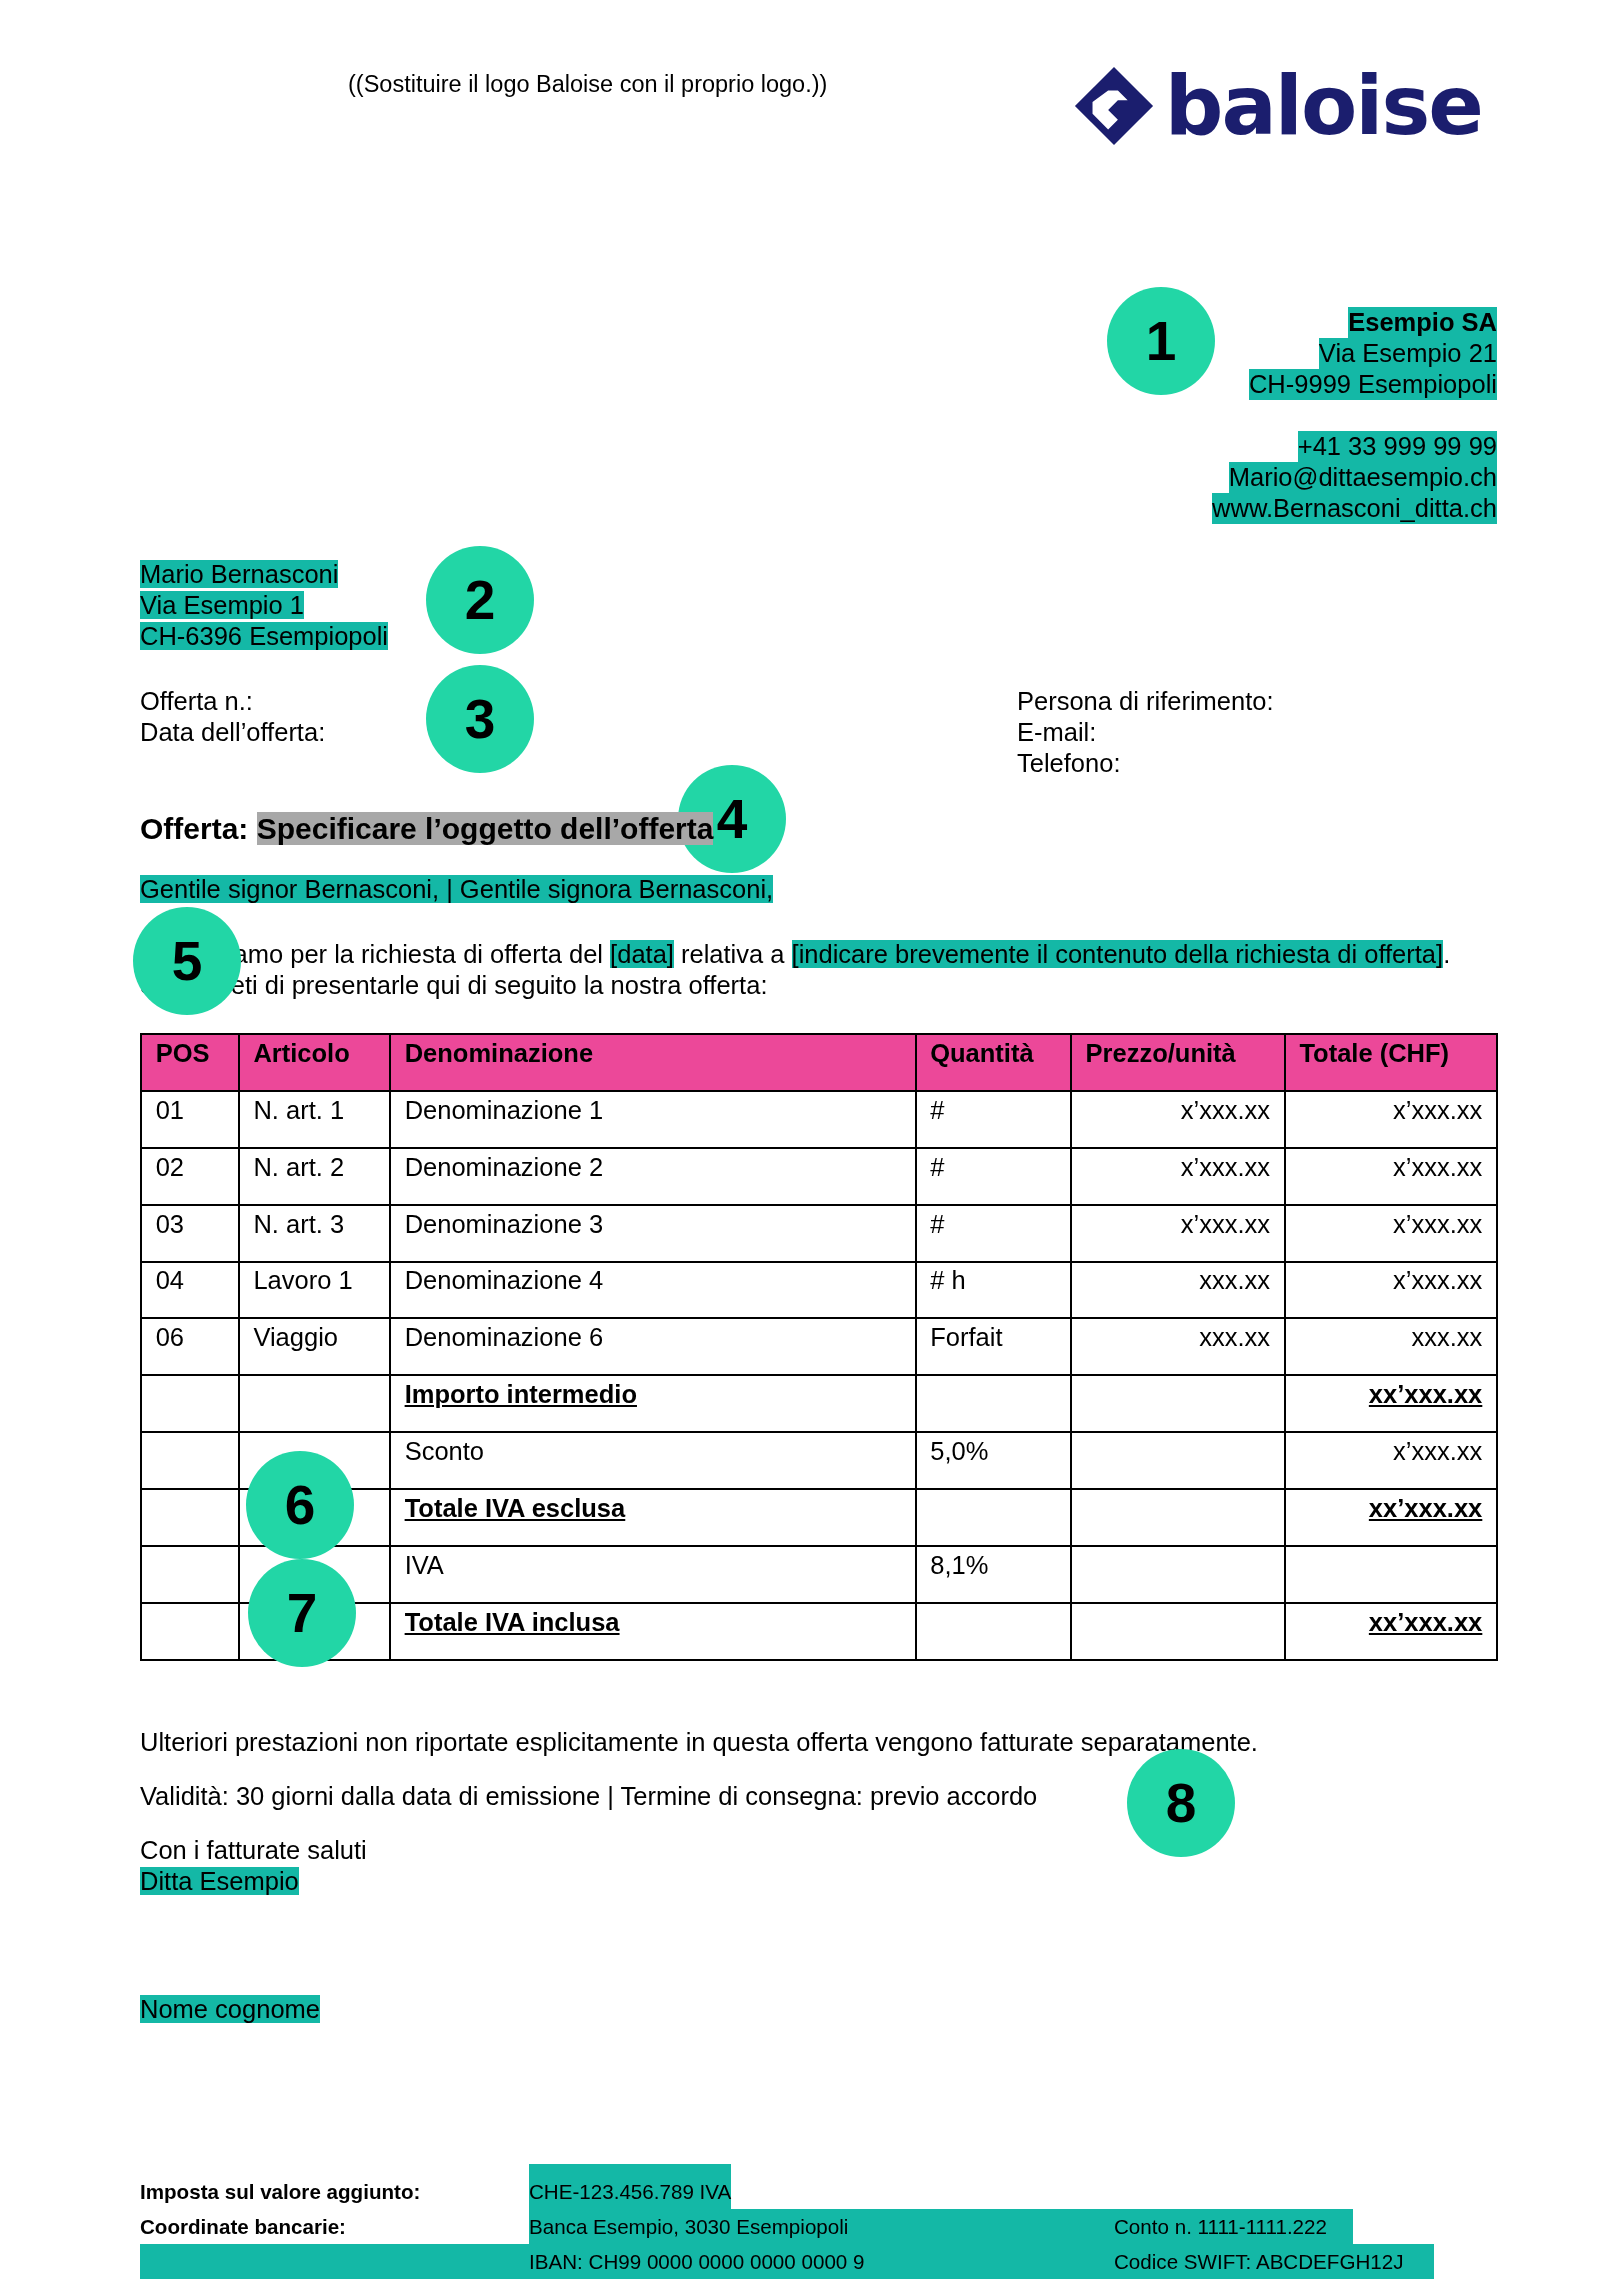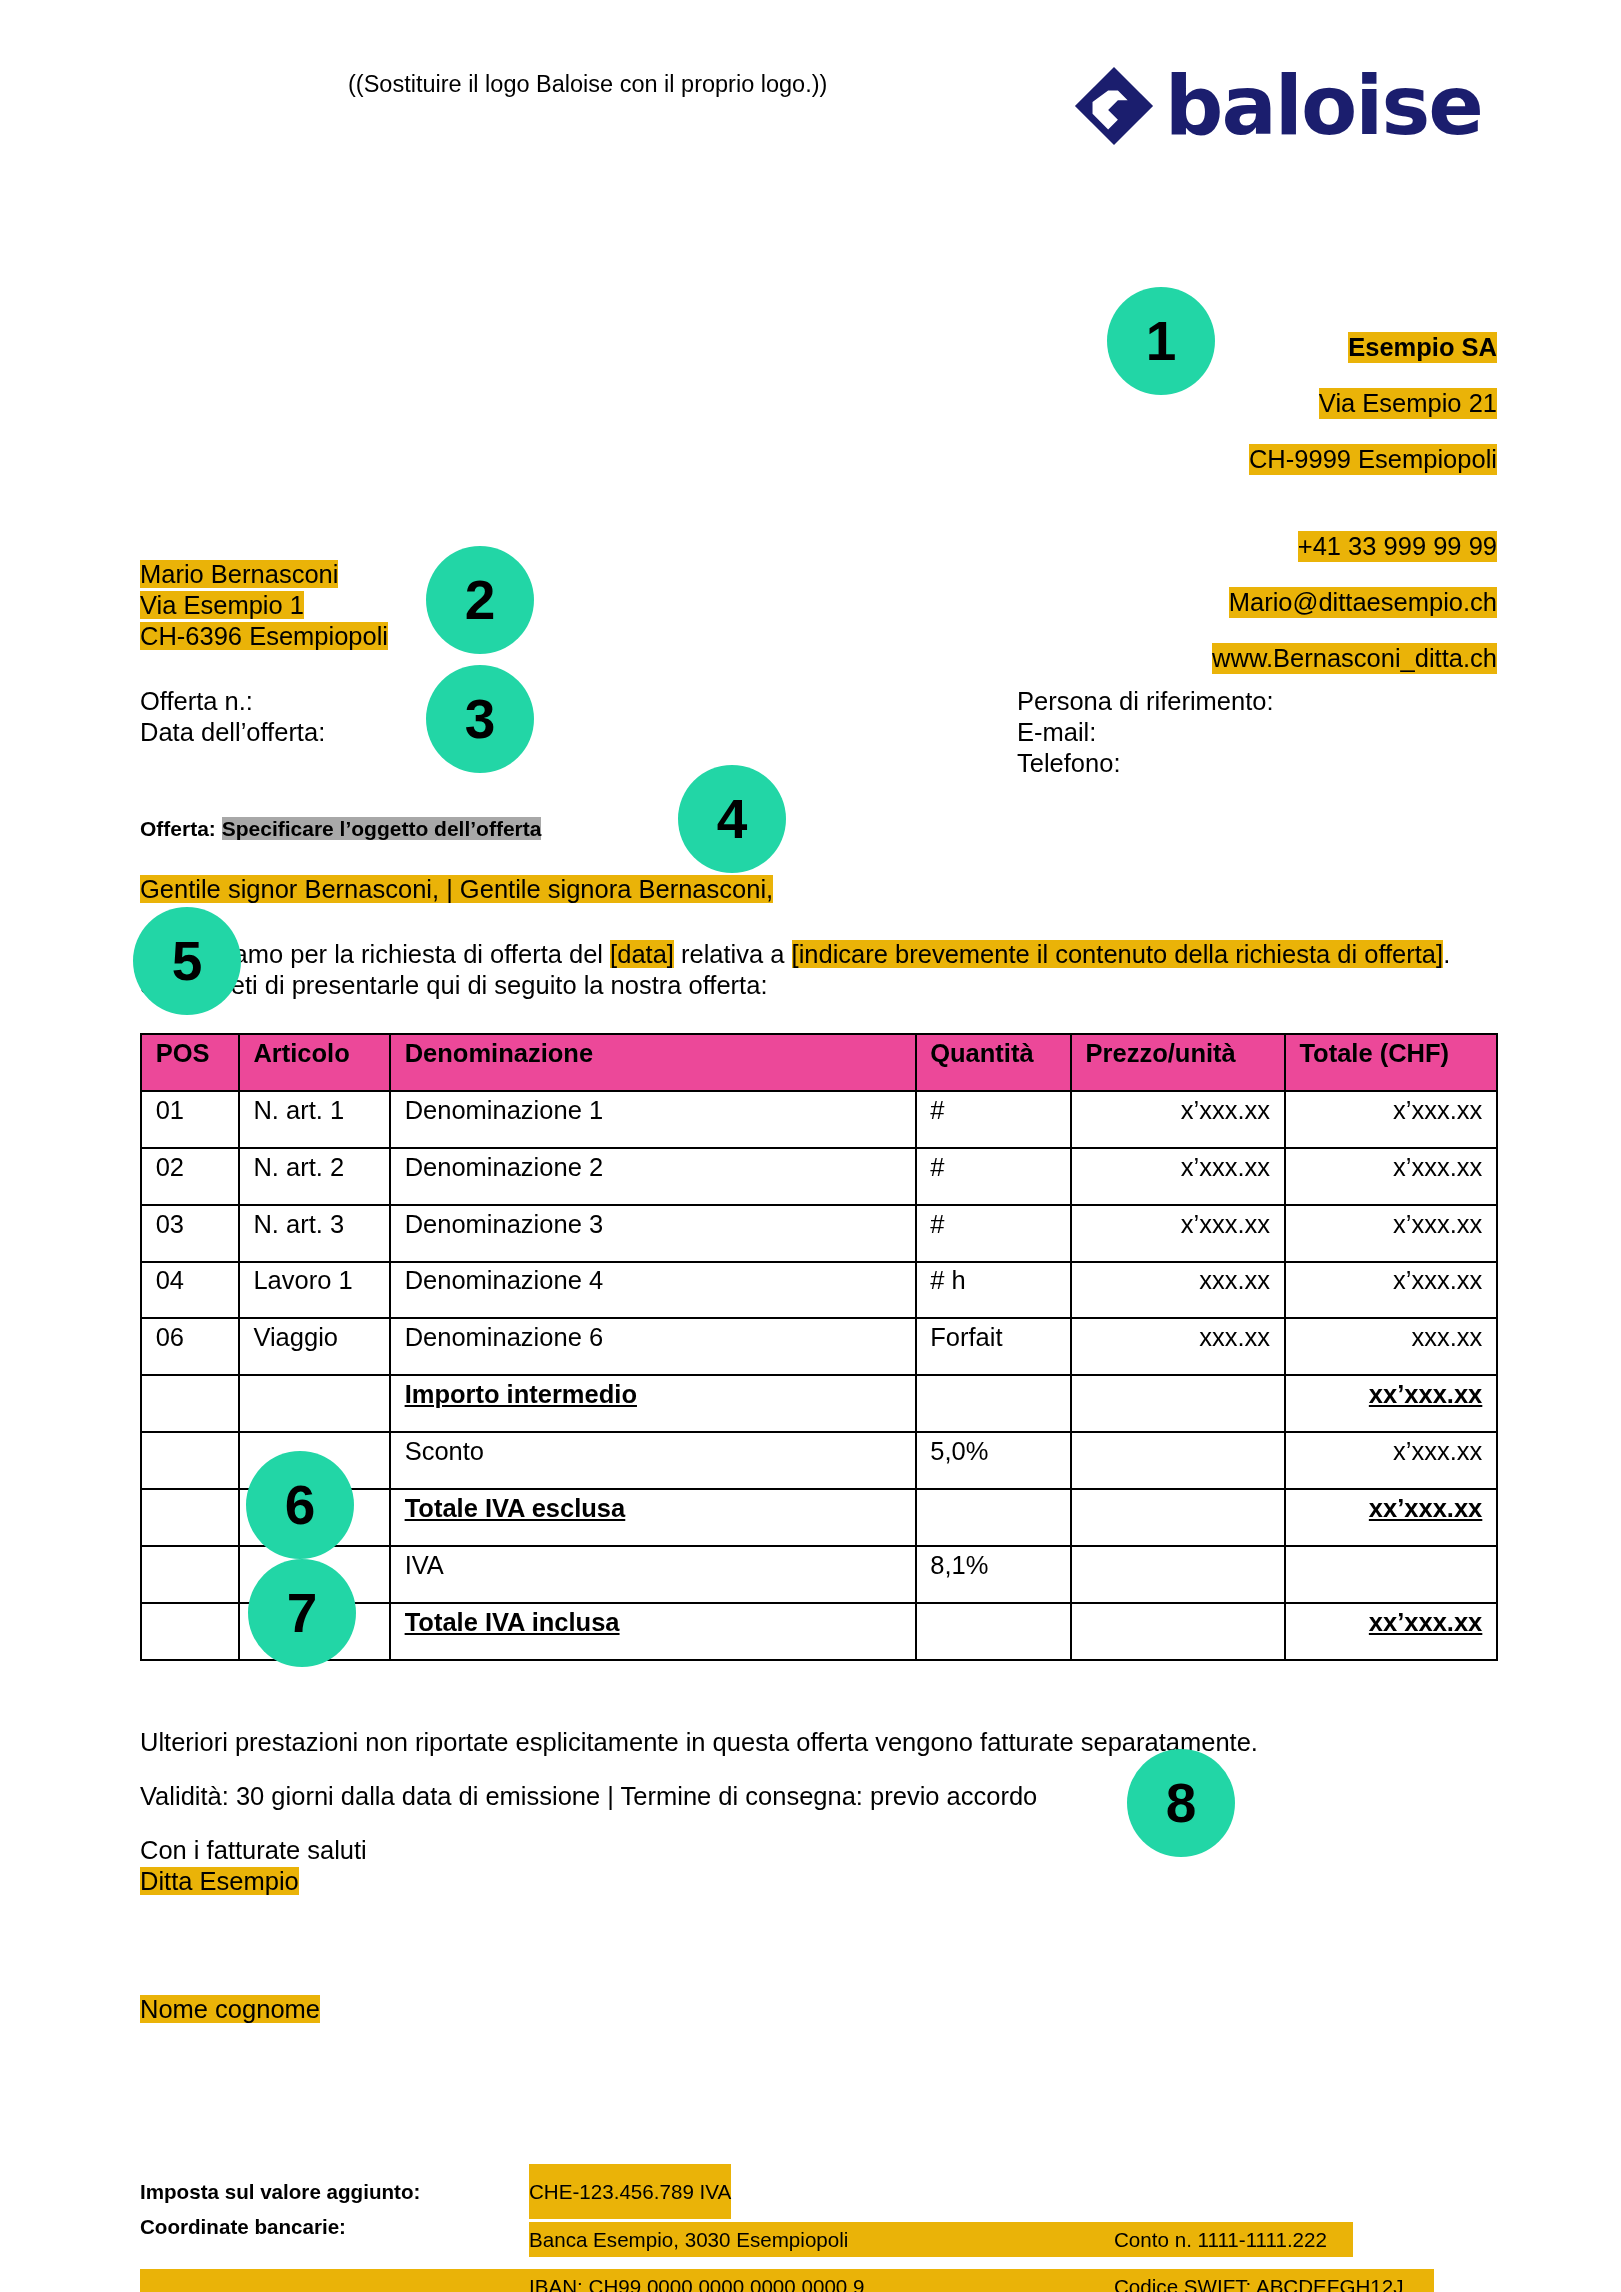--- a/index.html
+++ b/index.html
@@ -1,19 +1,19 @@
 <!DOCTYPE html>
 <html><head>
 <meta charset="utf-8">
 <style>
   html, body { margin: 0; padding: 0; background: #ffffff; }
   body { width: 1621px; height: 2293px; position: relative; overflow: hidden;
          font-family: "Liberation Sans", sans-serif; color: #000; }
   .abs { position: absolute; }
-  .hl { background: #eab308; margin-top: 25px; }
+  .hl { background: #14b8a6; }
   .hl-dark { background: #a8a8a8; }
   .t26 { font-size: 25.5px; line-height: 31px; }
   .bold { font-weight: bold; }
 
   .placeholder-note { left: 348px; top: 71px; font-size: 23.5px; }
   .logo { left: 1073px; top: 65px; display: flex; align-items: center; }
   .logo-text { font-family: "DejaVu Sans", sans-serif; font-weight: bold; font-size: 82px;
                color: #1b1e6e; letter-spacing: -2px; line-height: 1; margin-left: 9.8px; }
 
   .sender { right: 124px; top: 307px; text-align: right; }
@@ -21,21 +21,21 @@
   .sender span { display: inline-block; }
 
   .marker { width: 108px; height: 108px; border-radius: 50%; background: #22d6a6;
             display: flex; align-items: center; justify-content: center;
             font-weight: bold; font-size: 55px; color: #000; }
 
   .recipient { left: 140px; top: 559px; }
   .offer-meta { left: 140px; top: 686px; }
   .contact-meta { left: 1017px; top: 686px; }
 
-  .subject { left: 140px; top: 812px; font-size: 21px; line-height: 33px; }
+  .subject { left: 140px; top: 812px; font-size: 30px; line-height: 33px; }
   .salutation { left: 140px; top: 874px; }
   .intro { left: 140px; top: 939px; width: 1343px; }
 
   table.offer { position: absolute; left: 140px; top: 1033px; width: 1358px;
                 border-collapse: collapse; font-size: 25.5px; }
   table.offer th, table.offer td { border: 2.9px solid #000; vertical-align: top;
                 padding: 3.9px 13.7px 0 13.7px; height: 51px; text-align: left; }
   table.offer th { background: #ec4899; font-weight: bold; height: 51px; }
   table.offer td.num { text-align: right; }
   table.offer tr.bold td { font-weight: bold; text-decoration: underline; }

